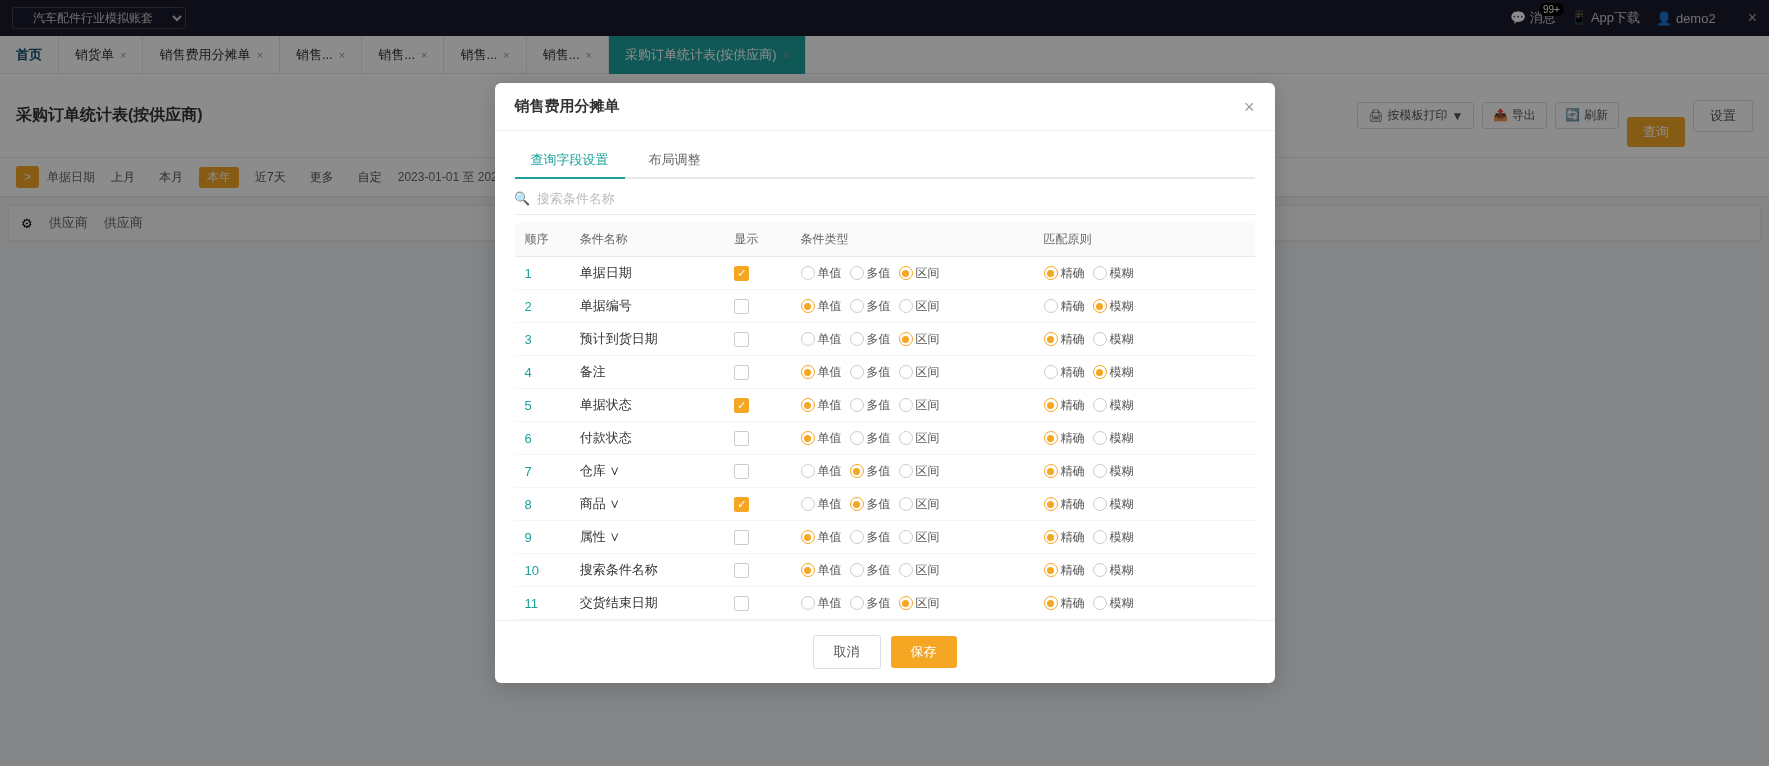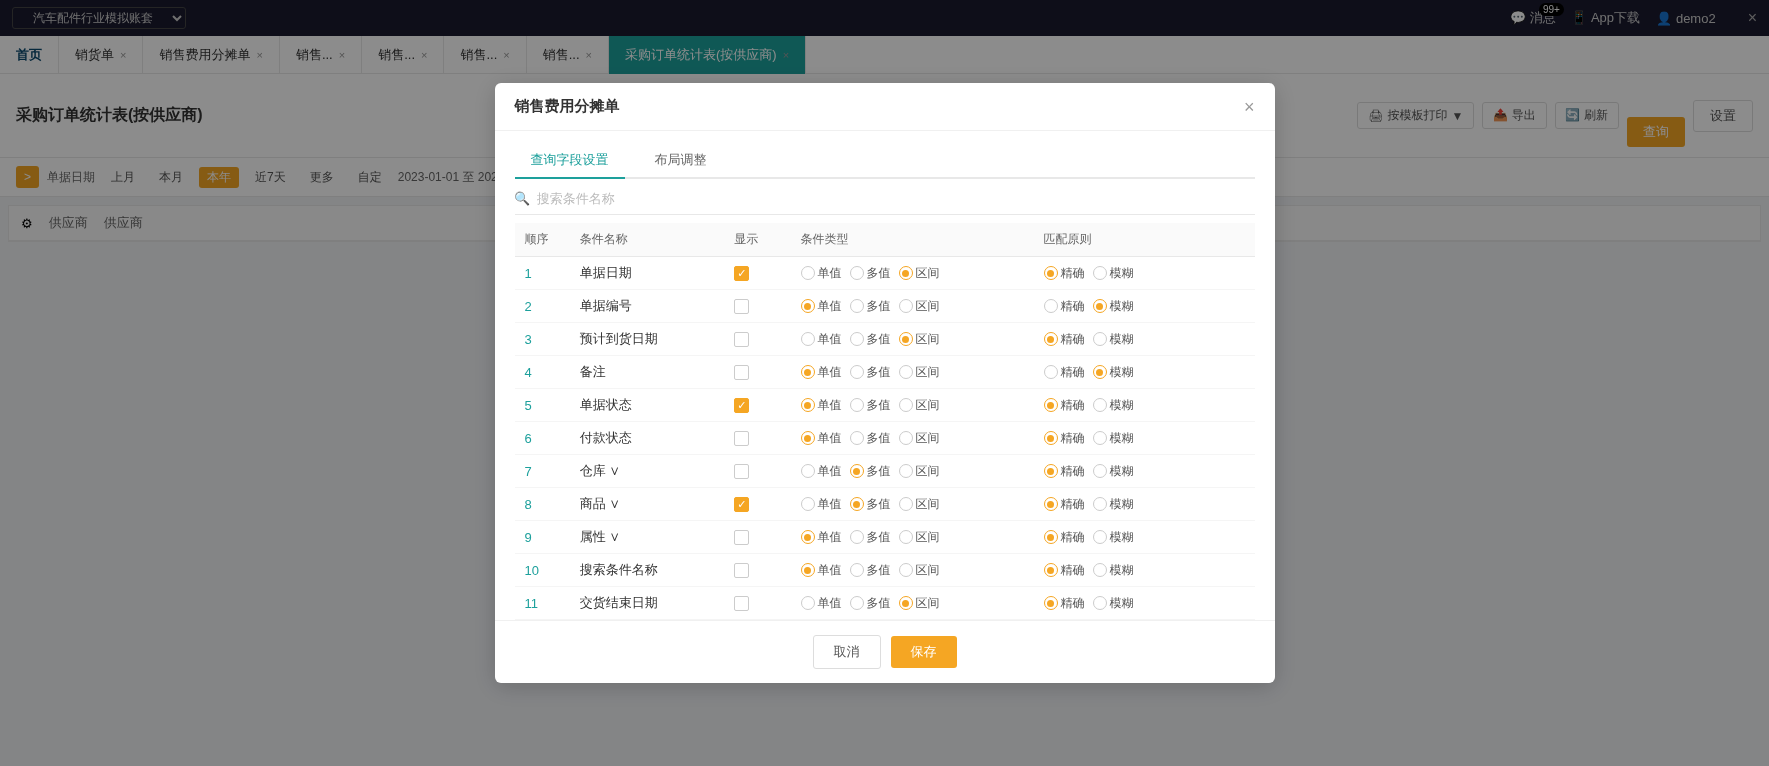--- a/index.html
+++ b/index.html
@@ -119,21 +119,21 @@
       align-items: center;
       justify-content: space-between;
       padding: 14px 20px;
       border-bottom: 1px solid #f0f0f0;
     }
     .modal-title { font-size: 15px; font-weight: bold; color: #333; }
     .modal-close { cursor: pointer; color: #999; font-size: 18px; line-height: 1; }
     .modal-body { flex: 1; overflow: hidden; display: flex; flex-direction: column; padding: 0 20px; }
 
     
-    .modal-tabs { display: flex; gap: 14px; border-bottom: 2px solid #e8e8e8; margin-top: 12px; align-items: center; }
+    .modal-tabs { display: flex; gap: 8px; border-bottom: 2px solid #e8e8e8; margin-top: 12px; align-items: center; }
     .modal-tab {
       padding: 8px 16px;
       cursor: pointer;
       font-size: 13px;
       color: #666;
       border-bottom: 2px solid transparent;
       margin-bottom: -2px;
     }
     .modal-tab.active { color: #1da09c; border-bottom: 2px solid #1da09c; font-weight: 500; }
 

